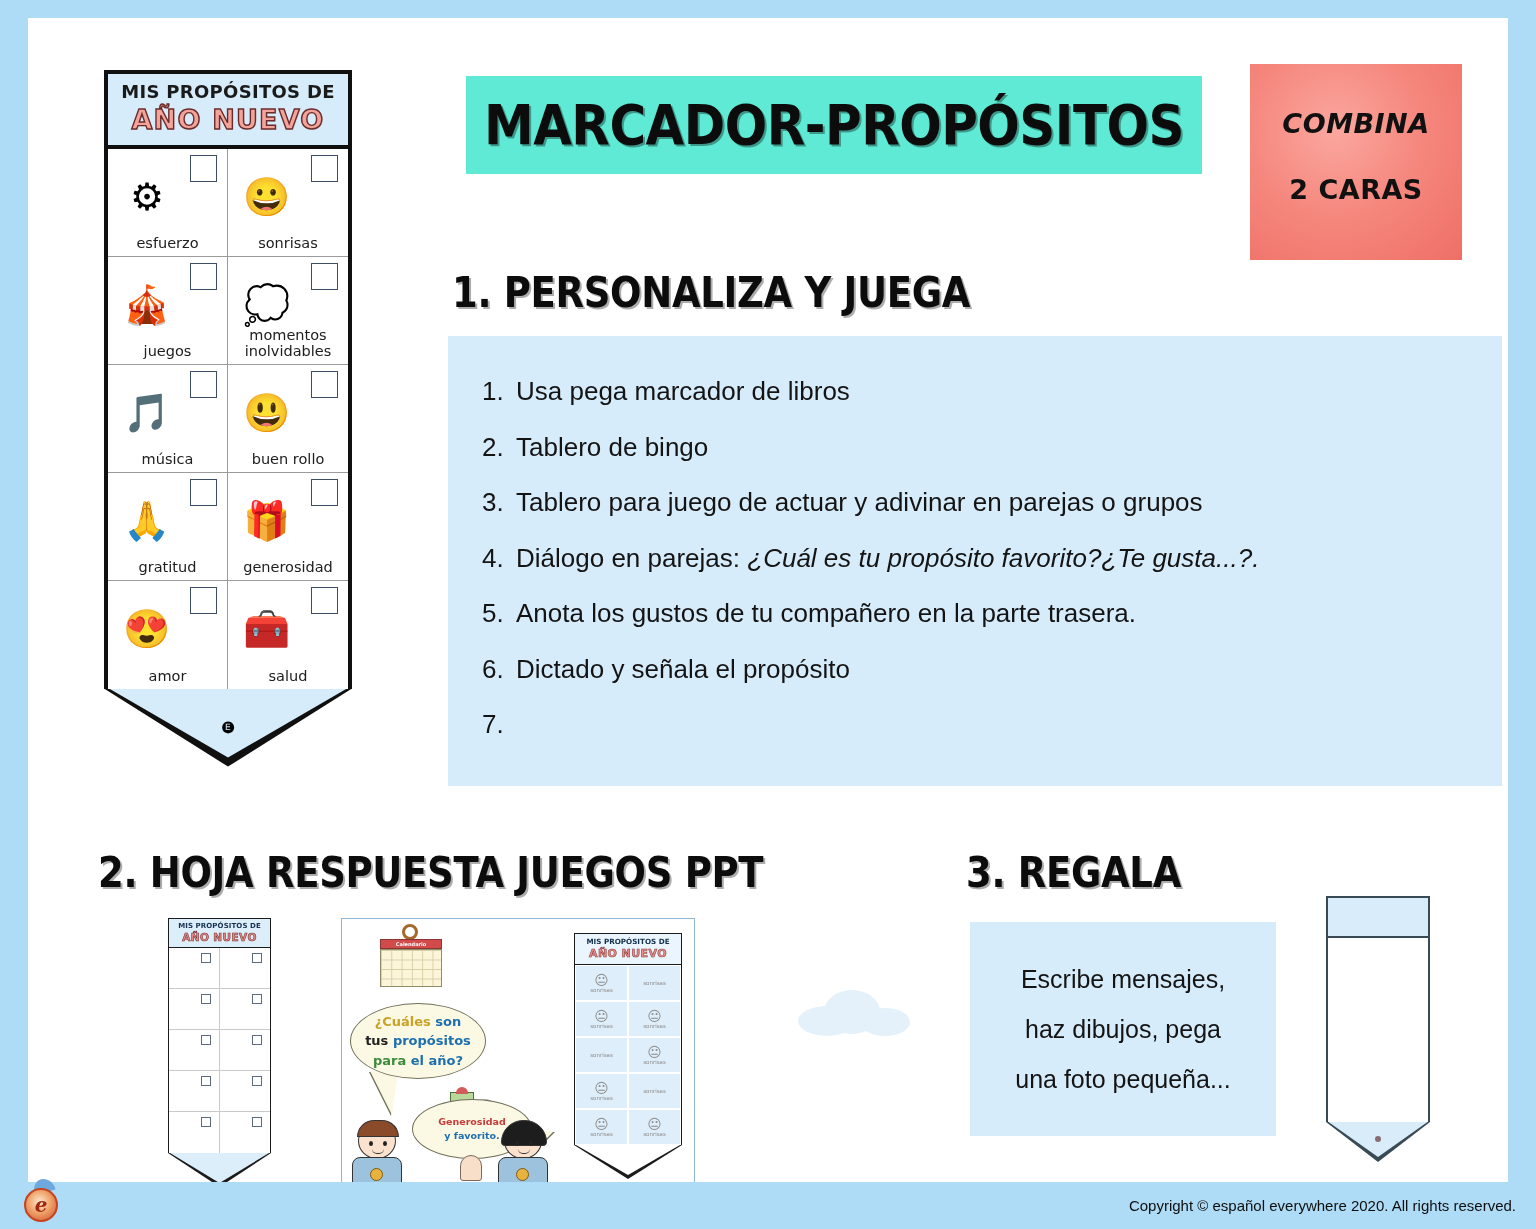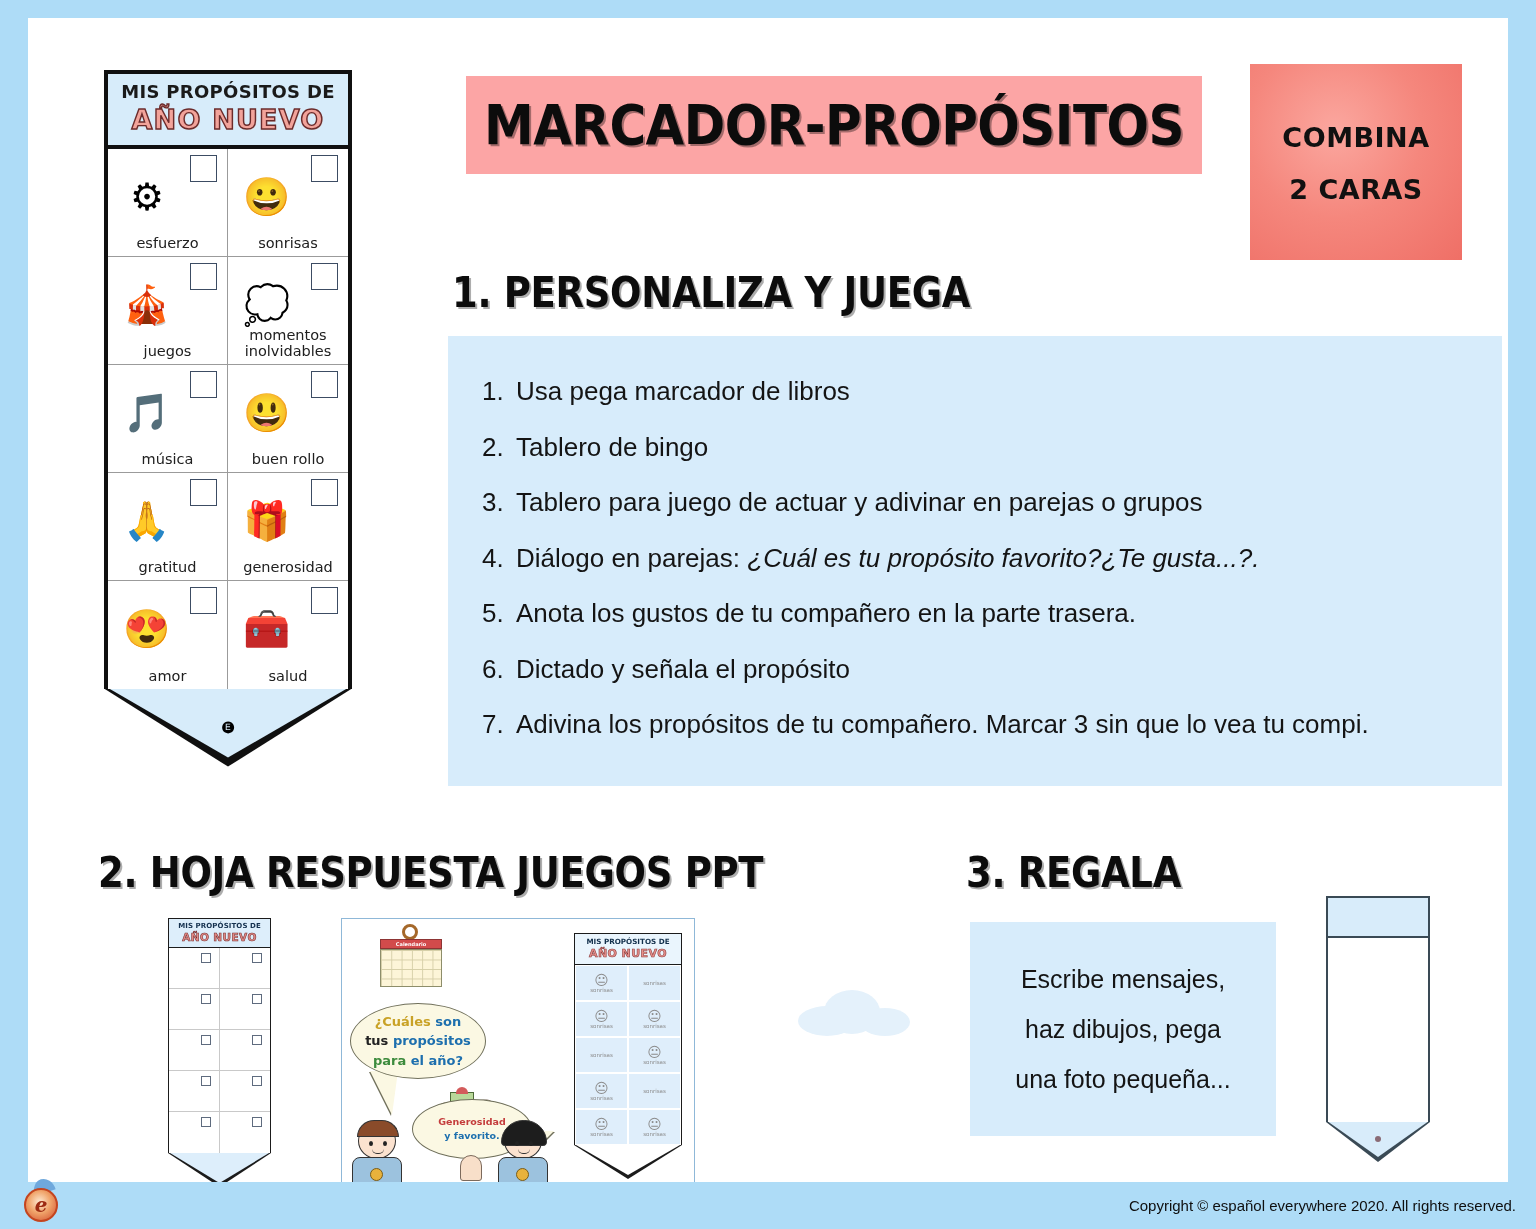--- a/index.html
+++ b/index.html
@@ -138,21 +138,21 @@
     font-size: 12px;
   }
 
   
   .title-banner {
     position: absolute;
     left: 438px;
     top: 58px;
     width: 736px;
     height: 98px;
-    background: #fca5a5;
+    background: #5eead4;
     display: flex;
     align-items: center;
     justify-content: center;
   }
   .title-banner .ttxt {
     font-family: "DejaVu Sans", sans-serif;
     font-weight: bold;
     font-size: 50px;
     letter-spacing: -0.5px;
     color: #0c0c0c;
@@ -187,21 +187,21 @@
   .badge .bl {
     position: absolute;
     width: 100%;
     text-align: center;
     font-family: "DejaVu Sans", sans-serif;
     font-weight: bold;
     font-size: 27px;
     color: #111;
     letter-spacing: .5px;
   }
-  .badge .bl1 { top: 58px; }
+  .badge .bl1 { top: 44px; font-style: italic; }
   .badge .bl2 { top: 110px; }
 
   
   .sec-head {
     position: absolute;
     font-family: "DejaVu Sans", sans-serif;
     font-weight: bold;
     font-size: 37px;
     letter-spacing: -0.3px;
     color: #0c0c0c;
@@ -679,21 +679,20 @@
         <div class="step">
           <span class="num">5.</span>
           <span class="txt">Anota los gustos de tu compañero en la parte trasera.</span>
         </div>
         <div class="step">
           <span class="num">6.</span>
           <span class="txt">Dictado y señala el propósito</span>
         </div>
         <div class="step">
           <span class="num">7.</span>
-          <span class="txt">Adivina los propósitos de tu compañero. Marcar 3 sin que lo vea tu compi.</span>
         </div>
       </div>
 
     <div class="sec-head" id="head2">2. HOJA RESPUESTA JUEGOS PPT</div>
 
     <div class="mini-bm">
       <div class="mb-body">
         <div class="mb-head">
           <div class="mb-h1">MIS PROPÓSITOS DE</div>
           <div class="mb-h2">AÑO NUEVO</div>

